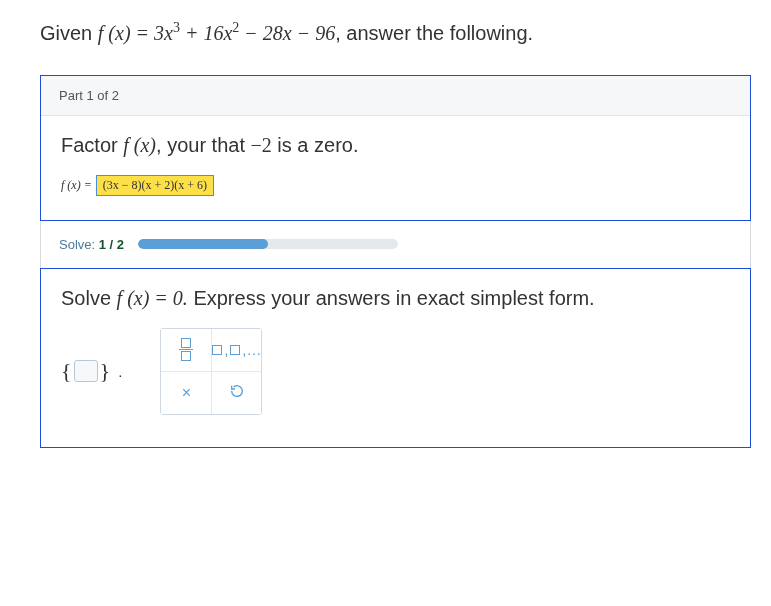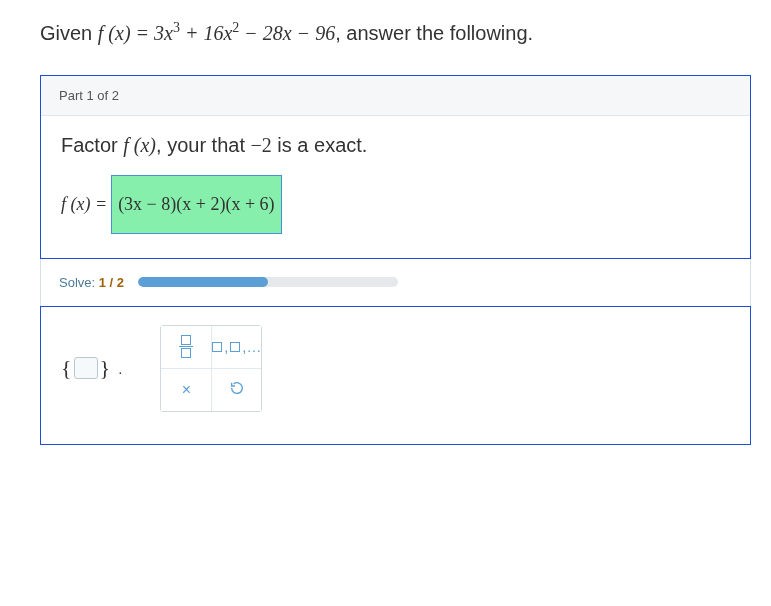--- a/index.html
+++ b/index.html
@@ -31,43 +31,43 @@
     color: #555;
   }
   .card-body {
     padding: 18px 20px 24px 20px;
   }
   .instruction {
     font-size: 20px;
     margin-bottom: 18px;
   }
   .answer-line {
-    font-size: 18px;
+    font-size: 12px;
     display: flex;
     align-items: center;
     gap: 4px;
   }
   .answer-box {
     border: 1px solid #4a90d9;
-    padding: 18px 6px;
+    padding: 2px 6px;
     font-family: 'Times New Roman', serif;
-    background: #86efac;
+    background: #fde047;
   }
   .progress-row {
     display: flex;
     align-items: center;
     gap: 14px;
     padding: 16px 18px;
     border-left: 1px solid #d8dde2;
     border-right: 1px solid #d8dde2;
     background: #fff;
     font-size: 13px;
     color: #4a7a9a;
   }
-  .progress-label b { color: #a16207; }
+  .progress-label b { color: #14532d; }
   .progress-bar {
     flex: 0 0 260px;
     height: 10px;
     background: #e6e9ec;
     border-radius: 5px;
     overflow: hidden;
   }
   .progress-fill {
     height: 100%;
     background: #5b9fd6;
@@ -138,40 +138,43 @@
 <body>
 
 <div class="given">
   <span>Given </span><span class="math-i">f (x) = 3x</span><span class="math sup">3</span><span class="math-i"> + 16x</span><span class="math sup">2</span><span class="math-i"> − 28x − 96</span><span>, answer the following.</span>
 </div>
 
 <div class="card">
   <div class="card-header">Part 1 of 2</div>
   <div class="card-body">
     <div class="instruction">
-      <span>Factor </span><span class="math-i">f (x)</span><span>, your that </span><span class="math">−2</span><span> is a exact.</span>
+      <span>Factor </span><span class="math-i">f (x)</span><span>, your that </span><span class="math">−2</span><span> is a zero.</span>
     </div>
     <div class="answer-line">
       <span class="math-i">f (x) = </span>
       <span class="answer-box">(3x − 8)(x + 2)(x + 6)</span>
     </div>
   </div>
 </div>
 
 <div class="progress-row">
   <span class="progress-label">
     <span>Solve: </span><b>1 / 2</b>
   </span>
   <div class="progress-bar">
     <div class="progress-fill" style="width: 50%;"></div>
   </div>
 </div>
 
 <div class="card">
   <div class="card-body">
+    <div class="instruction">
+      <span>Solve </span><span class="math-i">f (x) = 0.</span><span> Express your answers in exact simplest form.</span>
+    </div>
     <div class="solution-line">
       <span class="brace-input">
         <span>{</span>
         <span class="empty-box"></span>
         <span>}</span>
       </span>
       <span>.</span>
 
       <div class="tool-cluster">
         <div class="tool-row">

